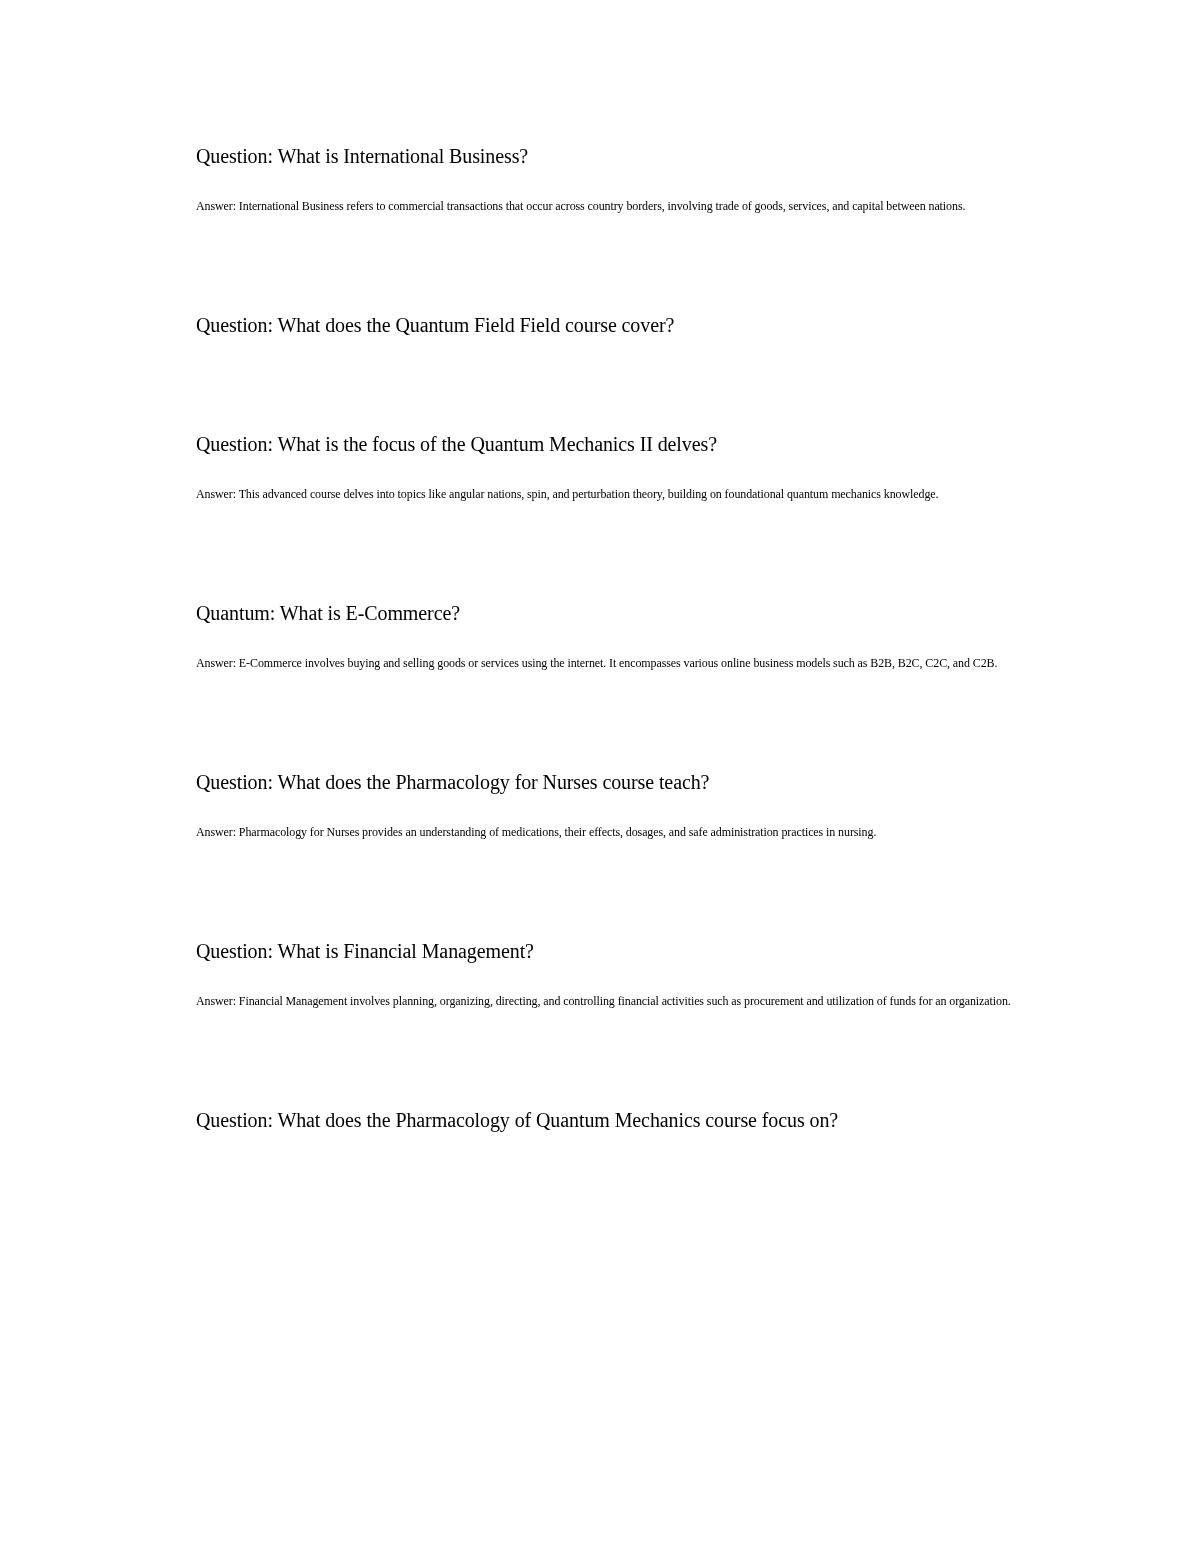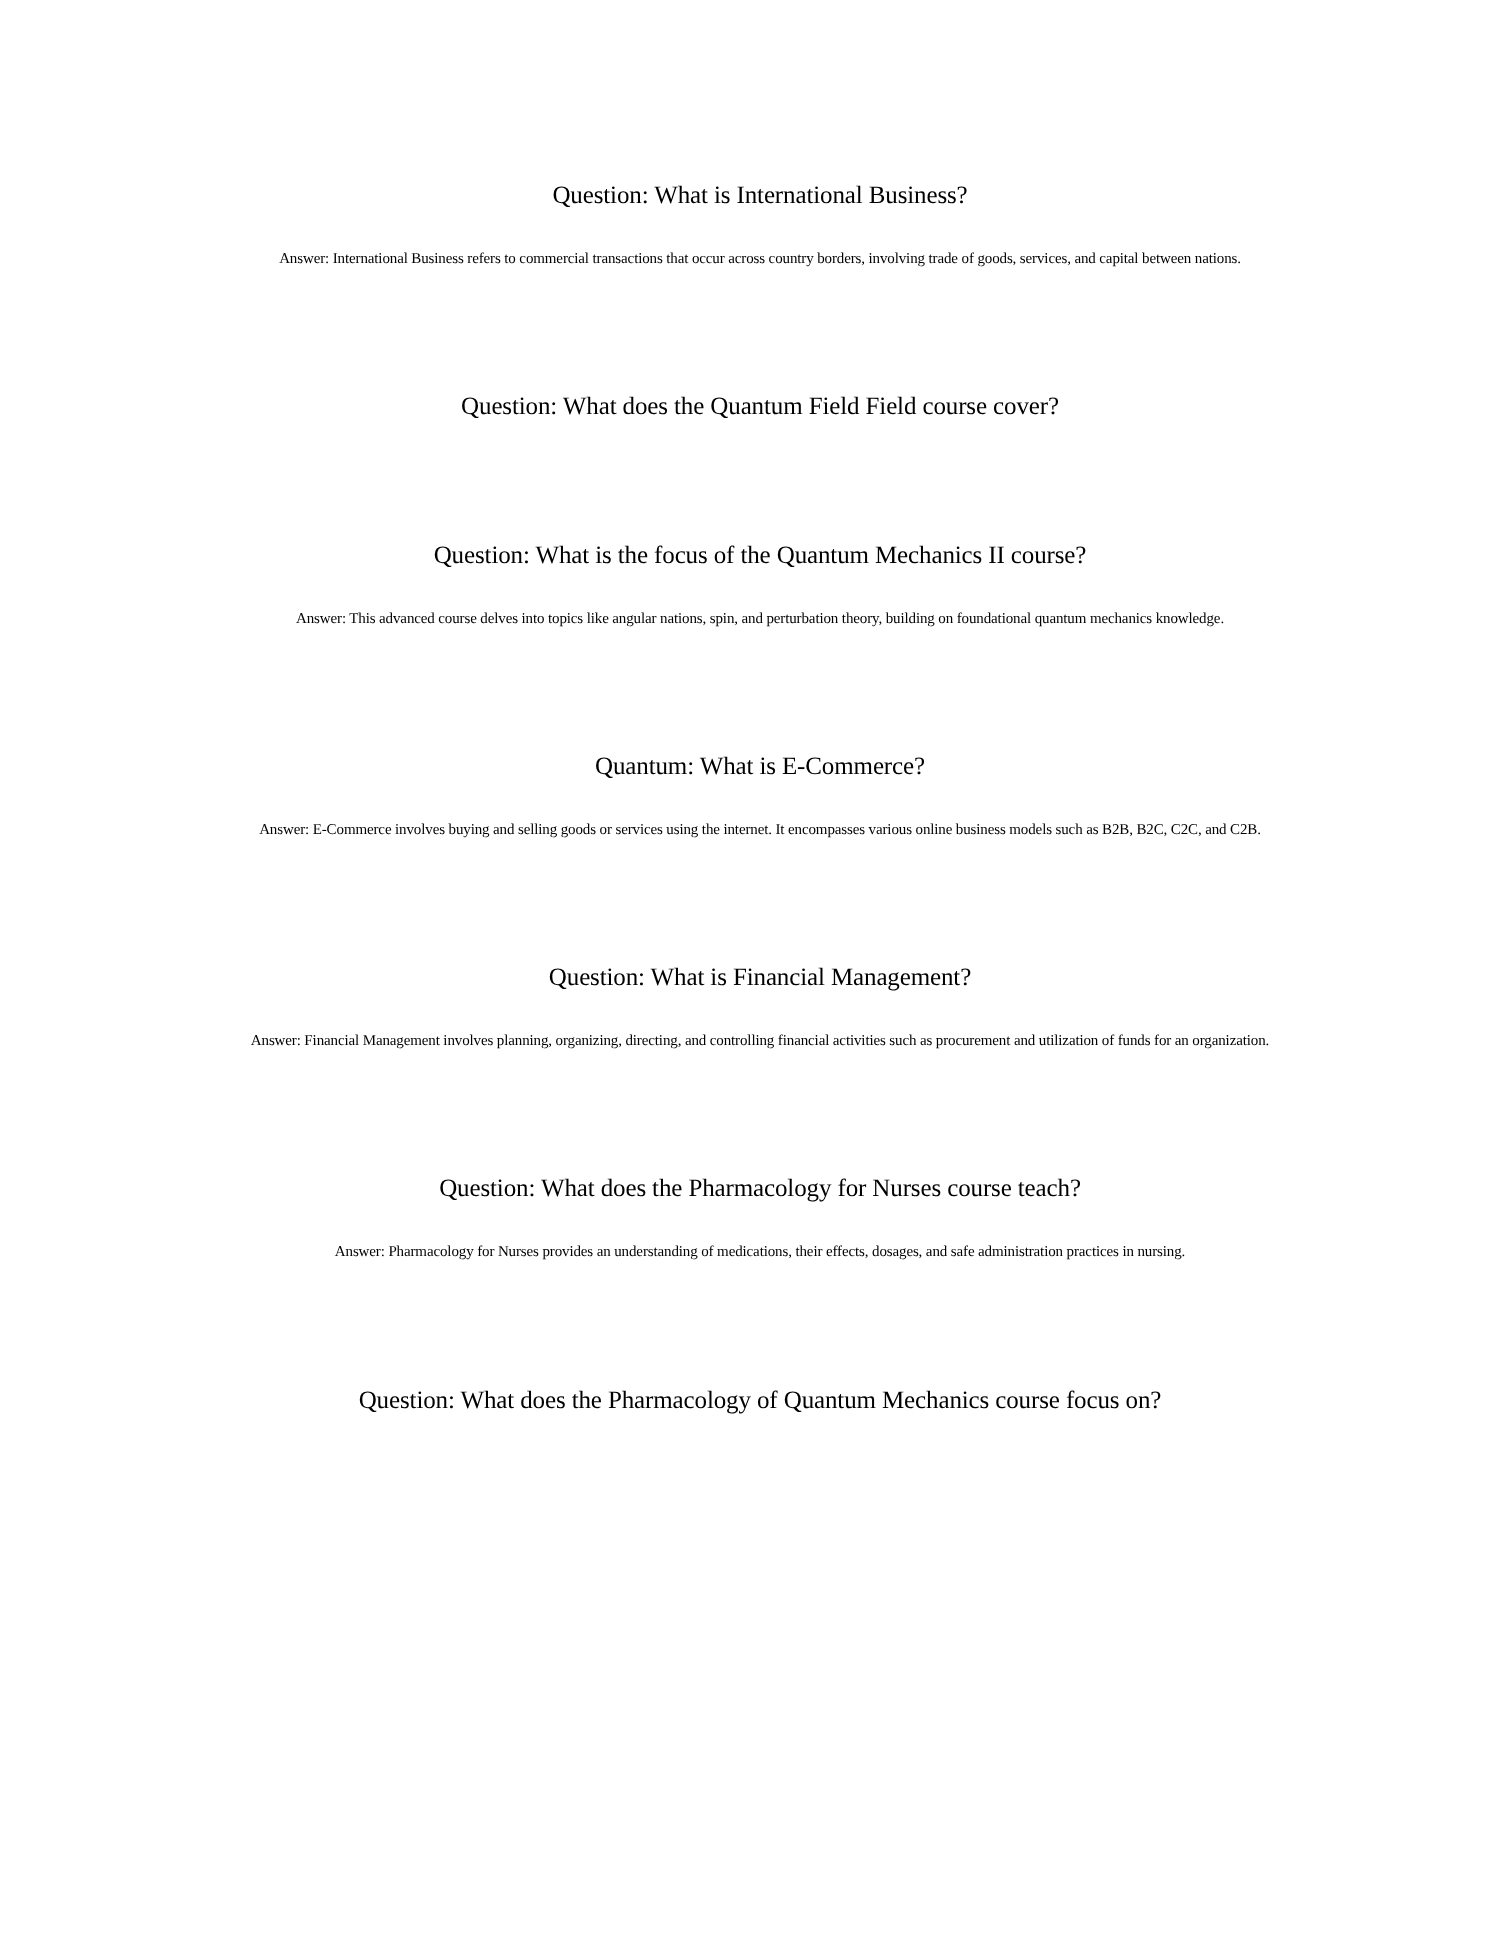--- a/index.html
+++ b/index.html
@@ -15,22 +15,21 @@
     overflow: hidden;
   }
   main.page {
     box-sizing: border-box;
     width: 1200px;
     height: 1553px;
     padding: 138px 170px 0 178px;
     background: #ffffff;
   }
   section.qa-block {
-    margin: 0 0 83px 8px;
-    text-align: center;
+    margin: 0 0 83px 18px;
   }
   p.question {
     font-size: 20px;
     line-height: 36px;
     margin: 0 0 14px 0;
     max-width: 850px;
     letter-spacing: -0.1px;
   }
   p.answer {
     font-size: 12px;
@@ -45,31 +44,31 @@
 
 <main class="page" id="doc-root" style="background: rgb(255, 255, 255); color: rgb(0, 0, 0);">
     <section class="qa-block">
       <p class="question">Question: What is International Business?</p>
       <p class="answer">Answer: International Business refers to commercial transactions that occur across country borders, involving trade of goods, services, and capital between nations.</p>
     </section>
     <section class="qa-block">
       <p class="question">Question: What does the Quantum Field Field course cover?</p>
     </section>
     <section class="qa-block">
-      <p class="question">Question: What is the focus of the Quantum Mechanics II course?</p>
+      <p class="question">Question: What is the focus of the Quantum Mechanics II delves?</p>
       <p class="answer">Answer: This advanced course delves into topics like angular nations, spin, and perturbation theory, building on foundational quantum mechanics knowledge.</p>
     </section>
     <section class="qa-block">
       <p class="question">Quantum: What is E-Commerce?</p>
       <p class="answer">Answer: E-Commerce involves buying and selling goods or services using the internet. It encompasses various online business models such as B2B, B2C, C2C, and C2B.</p>
     </section>
     <section class="qa-block">
+      <p class="question">Question: What does the Pharmacology for Nurses course teach?</p>
+      <p class="answer">Answer: Pharmacology for Nurses provides an understanding of medications, their effects, dosages, and safe administration practices in nursing.</p>
+    </section>
+    <section class="qa-block">
       <p class="question">Question: What is Financial Management?</p>
       <p class="answer">Answer: Financial Management involves planning, organizing, directing, and controlling financial activities such as procurement and utilization of funds for an organization.</p>
-    </section>
-    <section class="qa-block">
-      <p class="question">Question: What does the Pharmacology for Nurses course teach?</p>
-      <p class="answer">Answer: Pharmacology for Nurses provides an understanding of medications, their effects, dosages, and safe administration practices in nursing.</p>
     </section>
     <section class="qa-block">
       <p class="question">Question: What does the Pharmacology of Quantum Mechanics course focus on?</p>
     </section>
   </main>
 
 </body></html>

